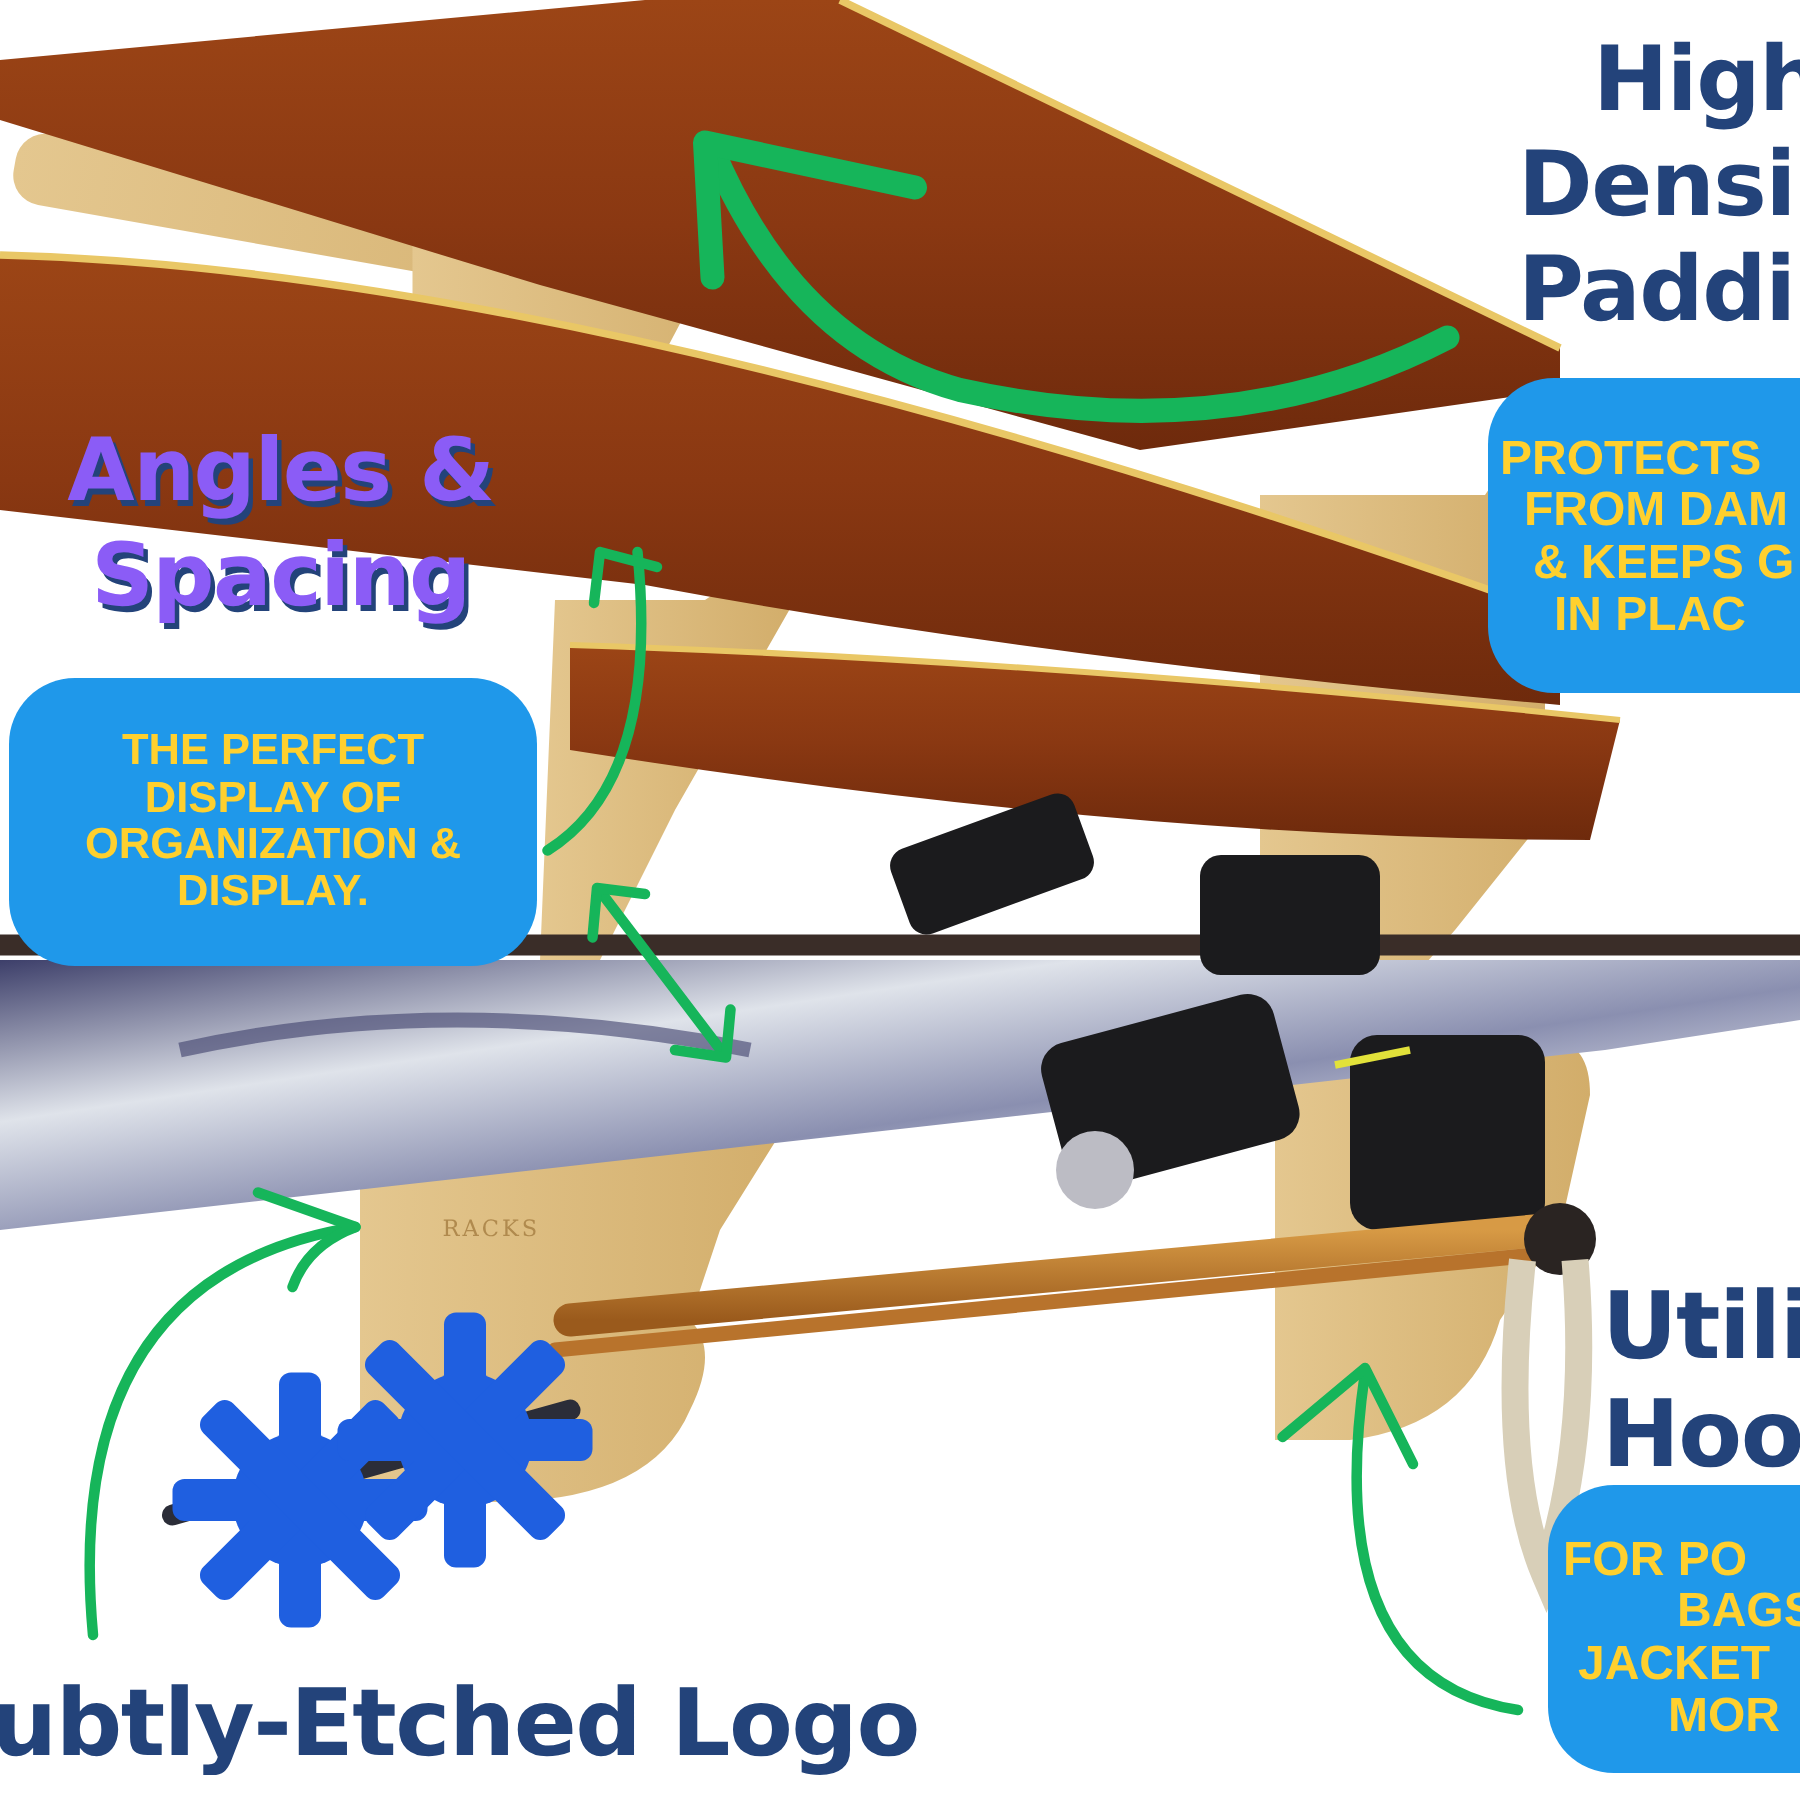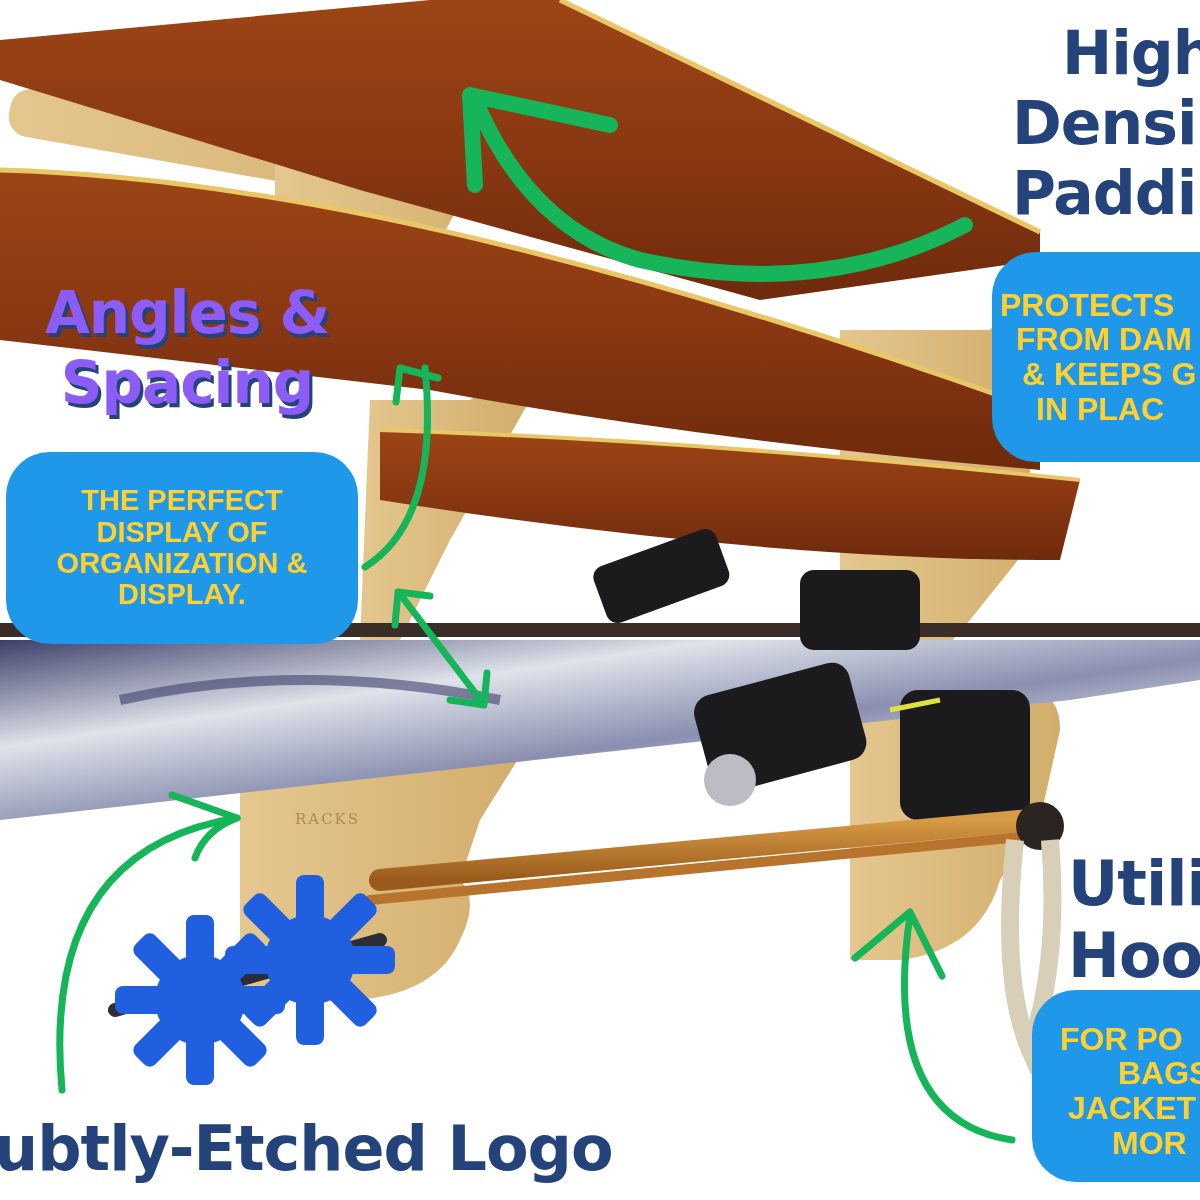--- a/index.html
+++ b/index.html
@@ -164,21 +164,21 @@
   </div>
 
   
   <div class="headline" style="left:1068px;top:848px;font-size:62px;line-height:72px;">
     <span class="hl-line">Utili</span>
     <span class="hl-line">Hoo</span>
   </div>
 
   
   <div class="callout" style="left:1032px;top:990px;width:240px;height:192px;font-size:32px;align-items:flex-start;">
-    <span style="padding-left:28px;margin-top:10px;">FOR PO</span>
+    <span style="padding-left:10px;margin-top:10px;">FOR PO</span>
     <span style="padding-left:86px;">BAGS</span>
-    <span style="padding-left:36px;">JACKET</span>
+    <span style="padding-left:20px;">JACKET</span>
     <span style="padding-left:80px;">MOR</span>
   </div>
 
   
   <div class="headline" style="left:-6px;top:1118px;font-size:62px;">ubtly-Etched Logo</div>
 </div>
 
 </body></html>

